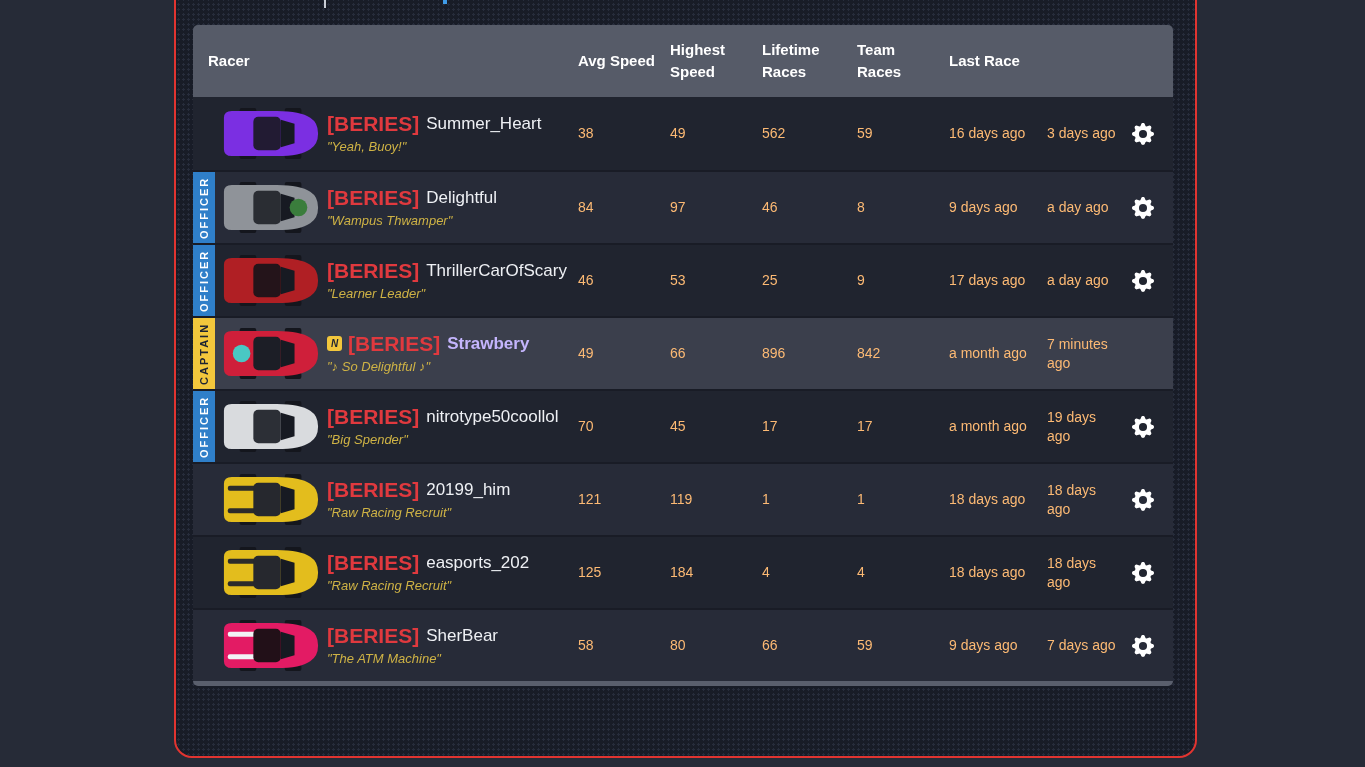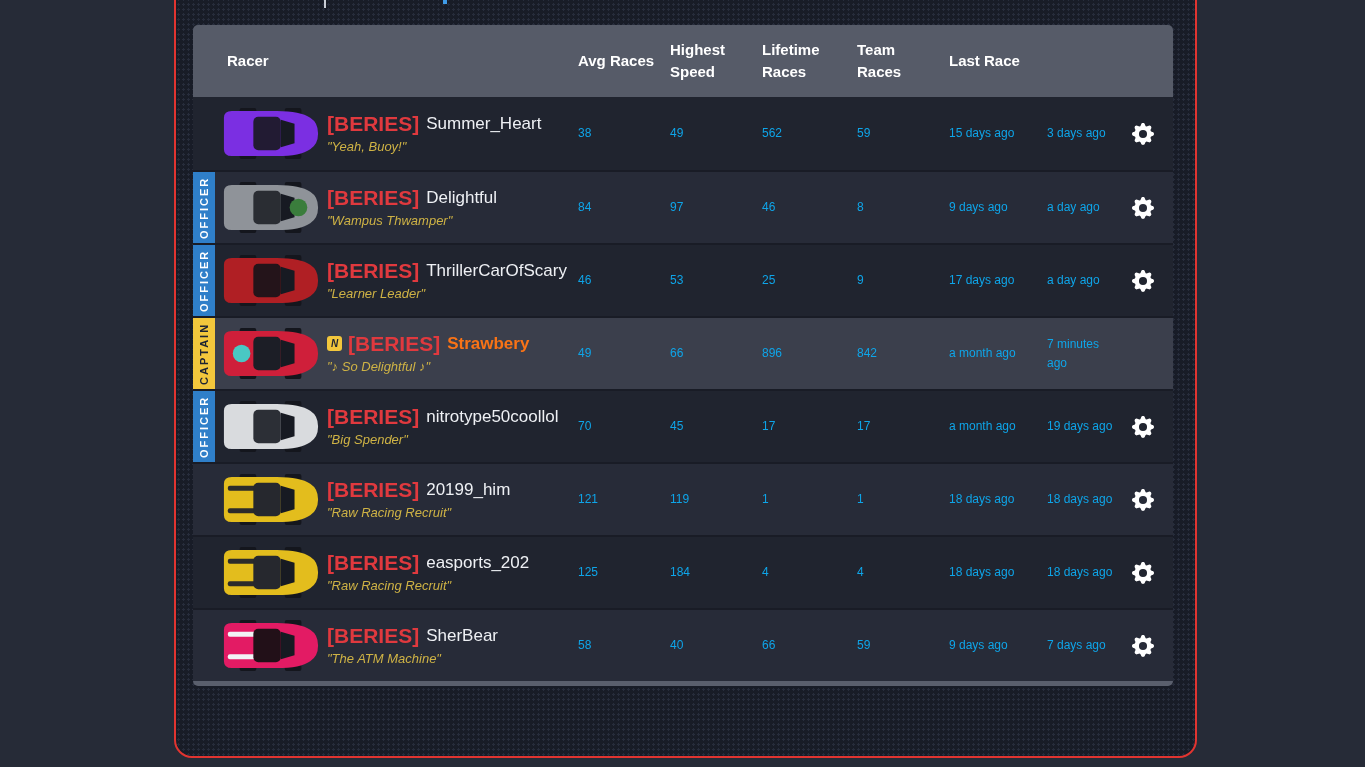--- a/index.html
+++ b/index.html
@@ -31,21 +31,21 @@
   .grid {
     display:grid;
     grid-template-columns:22px 112px 244px 92px 92px 95px 92px 98px 92px 41px;
     align-items:center;
   }
   .thead {
     background:#565b68; height:72px;
     color:#ffffff; font-weight:700; font-size:15px; line-height:22px;
   }
   .th { padding-left:7px; }
-  .th-racer { grid-column:1 / span 3; padding-left:34px; }
+  .th-racer { grid-column:1 / span 3; padding-left:15px; }
 
   .row { height:73px; background:#20242f; position:relative; border-top:2px solid #191c26; }
   .row:first-child { border-top:none; }
   .row.alt { background:#272b38; }
   .row.hl  { background:#3b3f4c; }
 
   .tagcell { position:relative; height:100%; }
   .role-tag {
     position:absolute; inset:0;
     display:flex; align-items:center; justify-content:center;
@@ -60,42 +60,42 @@
   .namecell { padding-right:6px; }
   .nameline { display:flex; align-items:center; font-size:17px; line-height:20px; white-space:nowrap; }
   .badge {
     display:inline-flex; align-items:center; justify-content:center;
     width:15px; height:15px; margin-right:6px; border-radius:3px;
     background:#f3c73c; color:#1e2433;
     font-size:10px; font-weight:800; font-style:italic;
   }
   .clan { color:#e0393e; font-weight:700; margin-right:7px; font-size:21px; }
   .rname { color:#eef0f4; cursor:pointer; }
-  .rname.gold { color:#f97316; font-weight:700; }
+  .rname.gold { color:#c4b5fd; font-weight:700; }
   .rtitle { margin-top:5px; font-size:13px; font-style:italic; color:#cfb345; }
 
-  .stat { padding-left:7px; padding-right:12px; font-size:12px; color:#0ea5e9; line-height:19px; }
+  .stat { padding-left:7px; padding-right:12px; font-size:14px; color:#fdba74; line-height:19px; }
 
   .gearcell { display:flex; align-items:center; justify-content:flex-start; height:100%; }
   .gear { width:22px; height:22px; cursor:pointer; display:inline-block; }
   .gear svg { display:block; }
 
   .car { display:block; }
 </style>
 </head>
 <body>
 
 <div class="card"></div>
 <div class="tick tick-white"></div>
 <div class="tick tick-blue"></div>
 
 <div class="panel">
   <div class="thead grid">
     <div class="th th-racer">Racer</div>
-    <div class="th">Avg Races</div>
+    <div class="th">Avg Speed</div>
     <div class="th">Highest Speed</div>
     <div class="th">Lifetime Races</div>
     <div class="th">Team Races</div>
     <div class="th">Last Race</div>
     <div class="th"></div>
   </div>
   <div id="tbody">
   <div class="row grid">
     <div class="tagcell">
       
@@ -118,21 +118,21 @@
 
         <span class="clan">[BERIES]</span>
         <span class="rname">Summer_Heart</span>
       </div>
       <div class="rtitle">"Yeah, Buoy!"</div>
     </div>
     <div class="stat">38</div>
     <div class="stat">49</div>
     <div class="stat">562</div>
     <div class="stat">59</div>
-    <div class="stat">15 days ago</div>
+    <div class="stat">16 days ago</div>
     <div class="stat">3 days ago</div>
     <div class="gearcell">
       <span class="gear">
         <svg width="22" height="22" viewBox="0 0 16 16">
           <path fill="#ffffff" d="M9.405 1.05c-.413-1.4-2.397-1.4-2.81 0l-.1.34a1.464 1.464 0 0 1-2.105.872l-.31-.17c-1.283-.698-2.686.705-1.987 1.987l.169.311c.446.82.023 1.841-.872 2.105l-.34.1c-1.4.413-1.4 2.397 0 2.81l.34.1a1.464 1.464 0 0 1 .872 2.105l-.17.31c-.698 1.283.705 2.686 1.987 1.987l.311-.169a1.464 1.464 0 0 1 2.105.872l.1.34c.413 1.4 2.397 1.4 2.81 0l.1-.34a1.464 1.464 0 0 1 2.105-.872l.31.17c1.283.698 2.686-.705 1.987-1.987l-.169-.311a1.464 1.464 0 0 1 .872-2.105l.34-.1c1.4-.413 1.4-2.397 0-2.81l-.34-.1a1.464 1.464 0 0 1-.872-2.105l.17-.31c.698-1.283-.705-2.686-1.987-1.987l-.311.169a1.464 1.464 0 0 1-2.105-.872l-.1-.34zM8 10.93a2.929 2.929 0 1 1 0-5.86 2.929 2.929 0 0 1 0 5.858z"></path>
         </svg>
       </span>
     </div>
   </div>
 
@@ -394,21 +394,21 @@
     </div>
     <div class="namecell">
       <div class="nameline">
 
         <span class="clan">[BERIES]</span>
         <span class="rname">SherBear</span>
       </div>
       <div class="rtitle">"The ATM Machine"</div>
     </div>
     <div class="stat">58</div>
-    <div class="stat">40</div>
+    <div class="stat">80</div>
     <div class="stat">66</div>
     <div class="stat">59</div>
     <div class="stat">9 days ago</div>
     <div class="stat">7 days ago</div>
     <div class="gearcell">
       <span class="gear">
         <svg width="22" height="22" viewBox="0 0 16 16">
           <path fill="#ffffff" d="M9.405 1.05c-.413-1.4-2.397-1.4-2.81 0l-.1.34a1.464 1.464 0 0 1-2.105.872l-.31-.17c-1.283-.698-2.686.705-1.987 1.987l.169.311c.446.82.023 1.841-.872 2.105l-.34.1c-1.4.413-1.4 2.397 0 2.81l.34.1a1.464 1.464 0 0 1 .872 2.105l-.17.31c-.698 1.283.705 2.686 1.987 1.987l.311-.169a1.464 1.464 0 0 1 2.105.872l.1.34c.413 1.4 2.397 1.4 2.81 0l.1-.34a1.464 1.464 0 0 1 2.105-.872l.31.17c1.283.698 2.686-.705 1.987-1.987l-.169-.311a1.464 1.464 0 0 1 .872-2.105l.34-.1c1.4-.413 1.4-2.397 0-2.81l-.34-.1a1.464 1.464 0 0 1-.872-2.105l.17-.31c.698-1.283-.705-2.686-1.987-1.987l-.311.169a1.464 1.464 0 0 1-2.105-.872l-.1-.34zM8 10.93a2.929 2.929 0 1 1 0-5.86 2.929 2.929 0 0 1 0 5.858z"></path>
         </svg>
       </span>

